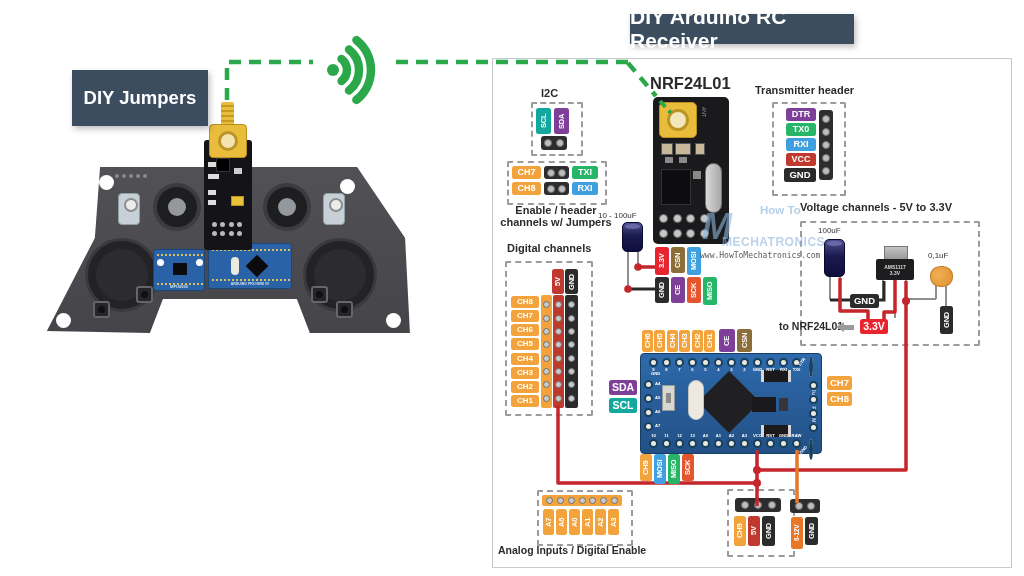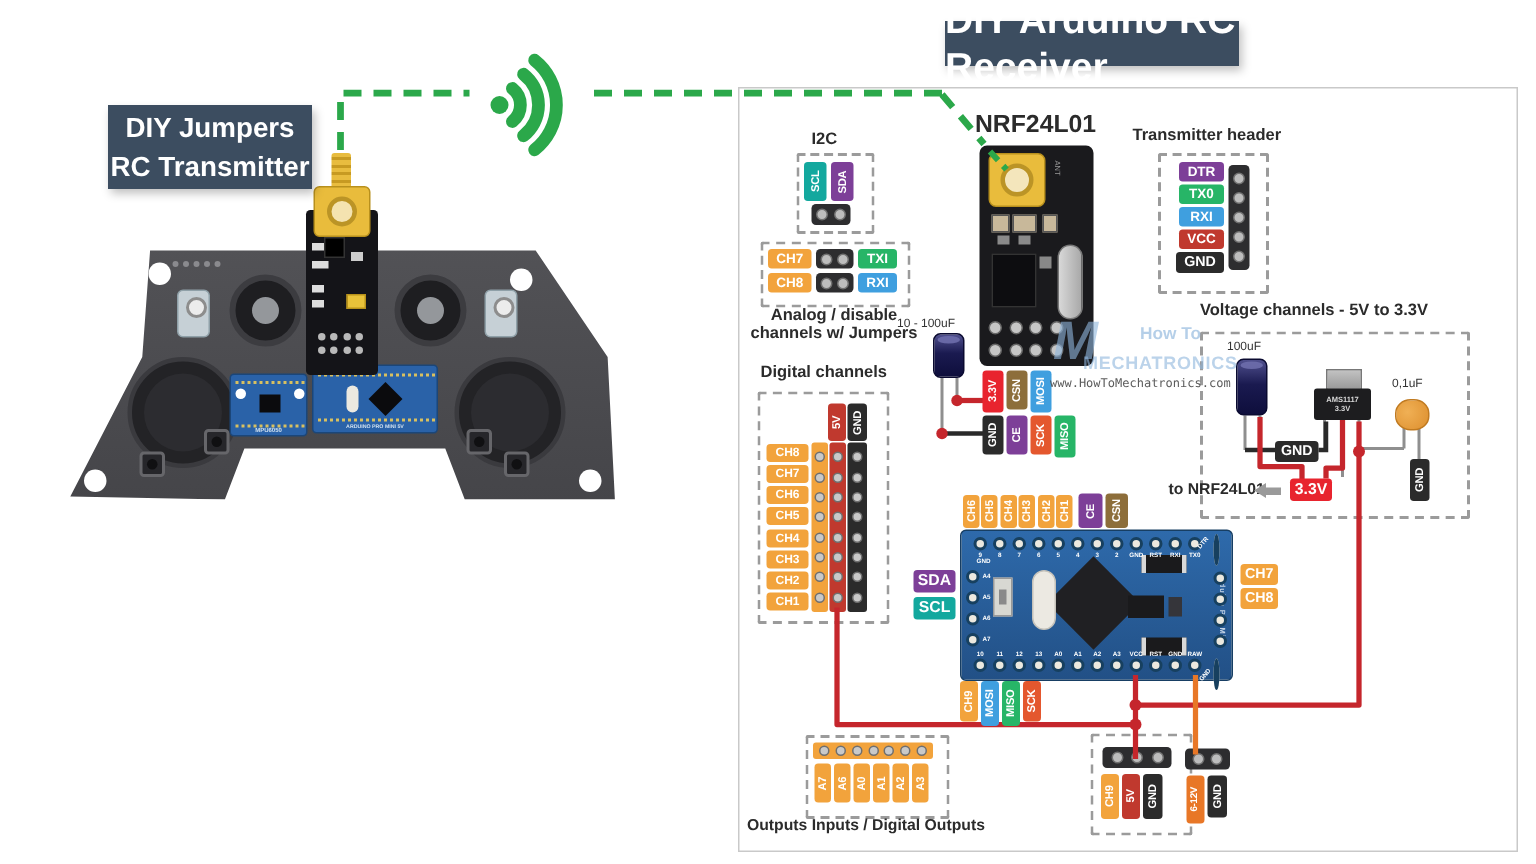--- a/index.html
+++ b/index.html
@@ -63,21 +63,20 @@
     <g stroke="#2ba84a" fill="none" stroke-linecap="round">
       <circle cx="333" cy="70" r="6" fill="#2ba84a" stroke="none"></circle>
       <path d="M341.6,59 A14,14 0 0 1 341.6,81" stroke-width="8.5"></path>
       <path d="M349,49.5 A26,26 0 0 1 349,90.5" stroke-width="8.5"></path>
       <path d="M356.4,40.1 A38,38 0 0 1 356.4,99.9" stroke-width="8.5"></path>
     </g>
   </svg>
 
   <div class="title-box" style="left:72px;top:70px;width:136px;height:56px;font-size:18.5px;line-height:26px">
     <div>DIY Jumpers</div>
-    <div>RC Transmitter</div>
   </div>
 
   <div id="ctrl">
     <div class="hole" style="left:54px;top:12px"></div>
     <div class="hole" style="left:295px;top:16px"></div>
     <div class="hole" style="left:11px;top:150px"></div>
     <div class="hole" style="left:341px;top:150px"></div>
     <div class="abs" style="left:70px;top:11px;display:flex;gap:3px">
       <span style="width:4px;height:4px;border-radius:50%;background:#8a8a8e"></span>
         <span style="width:4px;height:4px;border-radius:50%;background:#8a8a8e"></span>
@@ -131,21 +130,21 @@
         <span style="width:5px;height:5px;border-radius:50%;background:#b9b9b9"></span>
         <span style="width:5px;height:5px;border-radius:50%;background:#b9b9b9"></span>
         <span style="width:5px;height:5px;border-radius:50%;background:#b9b9b9"></span>
     </div>
   </div>
   <div class="abs" style="left:221px;top:102px;width:13px;height:24px;background:repeating-linear-gradient(180deg,#e8bc3f 0 3px,#c79a22 3px 5px);border-radius:2px;z-index:2"></div>
   <div class="abs" style="left:209px;top:124px;width:38px;height:34px;background:#e9bc3c;border:1px solid #b8901d;border-radius:4px;box-sizing:border-box;z-index:2">
     <div class="abs" style="left:8px;top:6px;width:20px;height:20px;border-radius:50%;background:#f4e3b0;border:3px solid #bb9426;box-sizing:border-box"></div>
   </div>
 
-  <div class="title-box" style="left:630px;top:14px;width:196px;height:30px;font-size:26px">
+  <div class="title-box" style="left:630px;top:14px;width:224px;height:30px;font-size:21px">
     <div>DIY Arduino RC Receiver</div>
   </div>
 
   <div id="rx-panel"></div>
 
   <div class="sect" style="left:541px;top:87px;font-size:11px">I2C</div>
   <div class="dashbox" style="left:531px;top:102px;width:48px;height:50px"></div>
   <div class="chip vchip bg-teal" style="left:536px;top:108px;width:15px;height:26px">SCL</div>
   <div class="chip vchip bg-purple" style="left:554px;top:108px;width:15px;height:26px">SDA</div>
   <div class="hdr" style="left:541px;top:136px;width:26px;height:14px">
@@ -160,21 +159,21 @@
       <span class="pin"></span>
     </div>
   <div class="chip bg-green" style="left:572px;top:166px;width:26px;height:13px">TXI</div>
   <div class="chip bg-orange" style="left:512px;top:182px;width:29px;height:13px">CH8</div>
   <div class="hdr" style="left:544px;top:182px;width:25px;height:13px">
       <span class="pin"></span>
       <span class="pin"></span>
     </div>
   <div class="chip bg-blue" style="left:572px;top:182px;width:26px;height:13px">RXI</div>
   <div class="sect" style="left:497px;top:204px;width:118px;text-align:center;font-size:11px">
-    <div>Analog / disable</div>
+    <div>Enable / header</div>
     <div>channels w/ Jumpers</div>
   </div>
 
   <div class="sect" style="left:507px;top:242px;font-size:11px">Digital channels</div>
   <div class="dashbox" style="left:505px;top:261px;width:84px;height:151px"></div>
   <div class="chip vchip bg-red" style="left:552px;top:269px;width:12px;height:25px">5V</div>
   <div class="chip vchip bg-black" style="left:565px;top:269px;width:13px;height:25px">GND</div>
   <div class="strip" style="left:541px;top:295px;width:11px;height:113px;background:#f2a33c">
     <span class="pin"></span>
       <span class="pin"></span>
@@ -457,21 +456,21 @@
       <span class="pin"></span>
       <span class="pin"></span>
       <span class="pin"></span>
   </div>
   <div class="chip vchip bg-orange" style="left:543px;top:509px;width:11px;height:26px">A7</div>
   <div class="chip vchip bg-orange" style="left:556px;top:509px;width:11px;height:26px">A6</div>
   <div class="chip vchip bg-orange" style="left:569px;top:509px;width:11px;height:26px">A0</div>
   <div class="chip vchip bg-orange" style="left:582px;top:509px;width:11px;height:26px">A1</div>
   <div class="chip vchip bg-orange" style="left:595px;top:509px;width:11px;height:26px">A2</div>
   <div class="chip vchip bg-orange" style="left:608px;top:509px;width:11px;height:26px">A3</div>
-  <div class="sect" style="left:498px;top:544px;font-size:10.5px">Outputs Inputs / Digital Outputs</div>
+  <div class="sect" style="left:498px;top:544px;font-size:10.5px">Analog Inputs / Digital Enable</div>
 
   <div class="dashbox" style="left:727px;top:489px;width:64px;height:64px"></div>
   <div class="hdr" style="left:735px;top:498px;width:46px;height:14px">
     <span class="pin"></span>
       <span class="pin"></span>
       <span class="pin"></span>
   </div>
   <div class="chip vchip bg-orange" style="left:734px;top:516px;width:12px;height:30px">CH9</div>
   <div class="chip vchip bg-red" style="left:748px;top:516px;width:12px;height:30px">5V</div>
   <div class="chip vchip bg-black" style="left:762px;top:516px;width:13px;height:30px">GND</div>
@@ -511,18 +510,18 @@
       <circle cx="638" cy="267" r="3.8"></circle>
         <circle cx="628" cy="289" r="3.8"></circle>
       <circle cx="757" cy="470" r="4"></circle>
         <circle cx="757" cy="483" r="4"></circle>
       <circle cx="906" cy="301" r="4"></circle>
     </g>
   </svg>
 
   <div class="abs" style="left:688px;top:204px;width:150px;height:60px;z-index:6;pointer-events:none">
     <div class="abs" style="left:14px;top:2px;font-size:36px;font-weight:700;font-style:italic;color:#8fb6dd;opacity:.6">M</div>
-    <div class="abs" style="left:72px;top:13px;font-size:11.5px;font-weight:700;color:#8fb6dd;opacity:.65">How To</div>
+    <div class="abs" style="left:72px;top:0;font-size:11.5px;font-weight:700;color:#8fb6dd;opacity:.65">How To</div>
     <div class="abs" style="left:34px;top:31px;font-size:12px;font-weight:700;letter-spacing:.5px;color:#8fb6dd;opacity:.6">MECHATRONICS</div>
     <div class="abs" style="left:12px;top:47px;font-size:8px;font-family:'DejaVu Sans Mono',monospace;color:#4a4a4a;opacity:.9">www.HowToMechatronics.com</div>
   </div>
 
 </div>
 
 </body></html>

